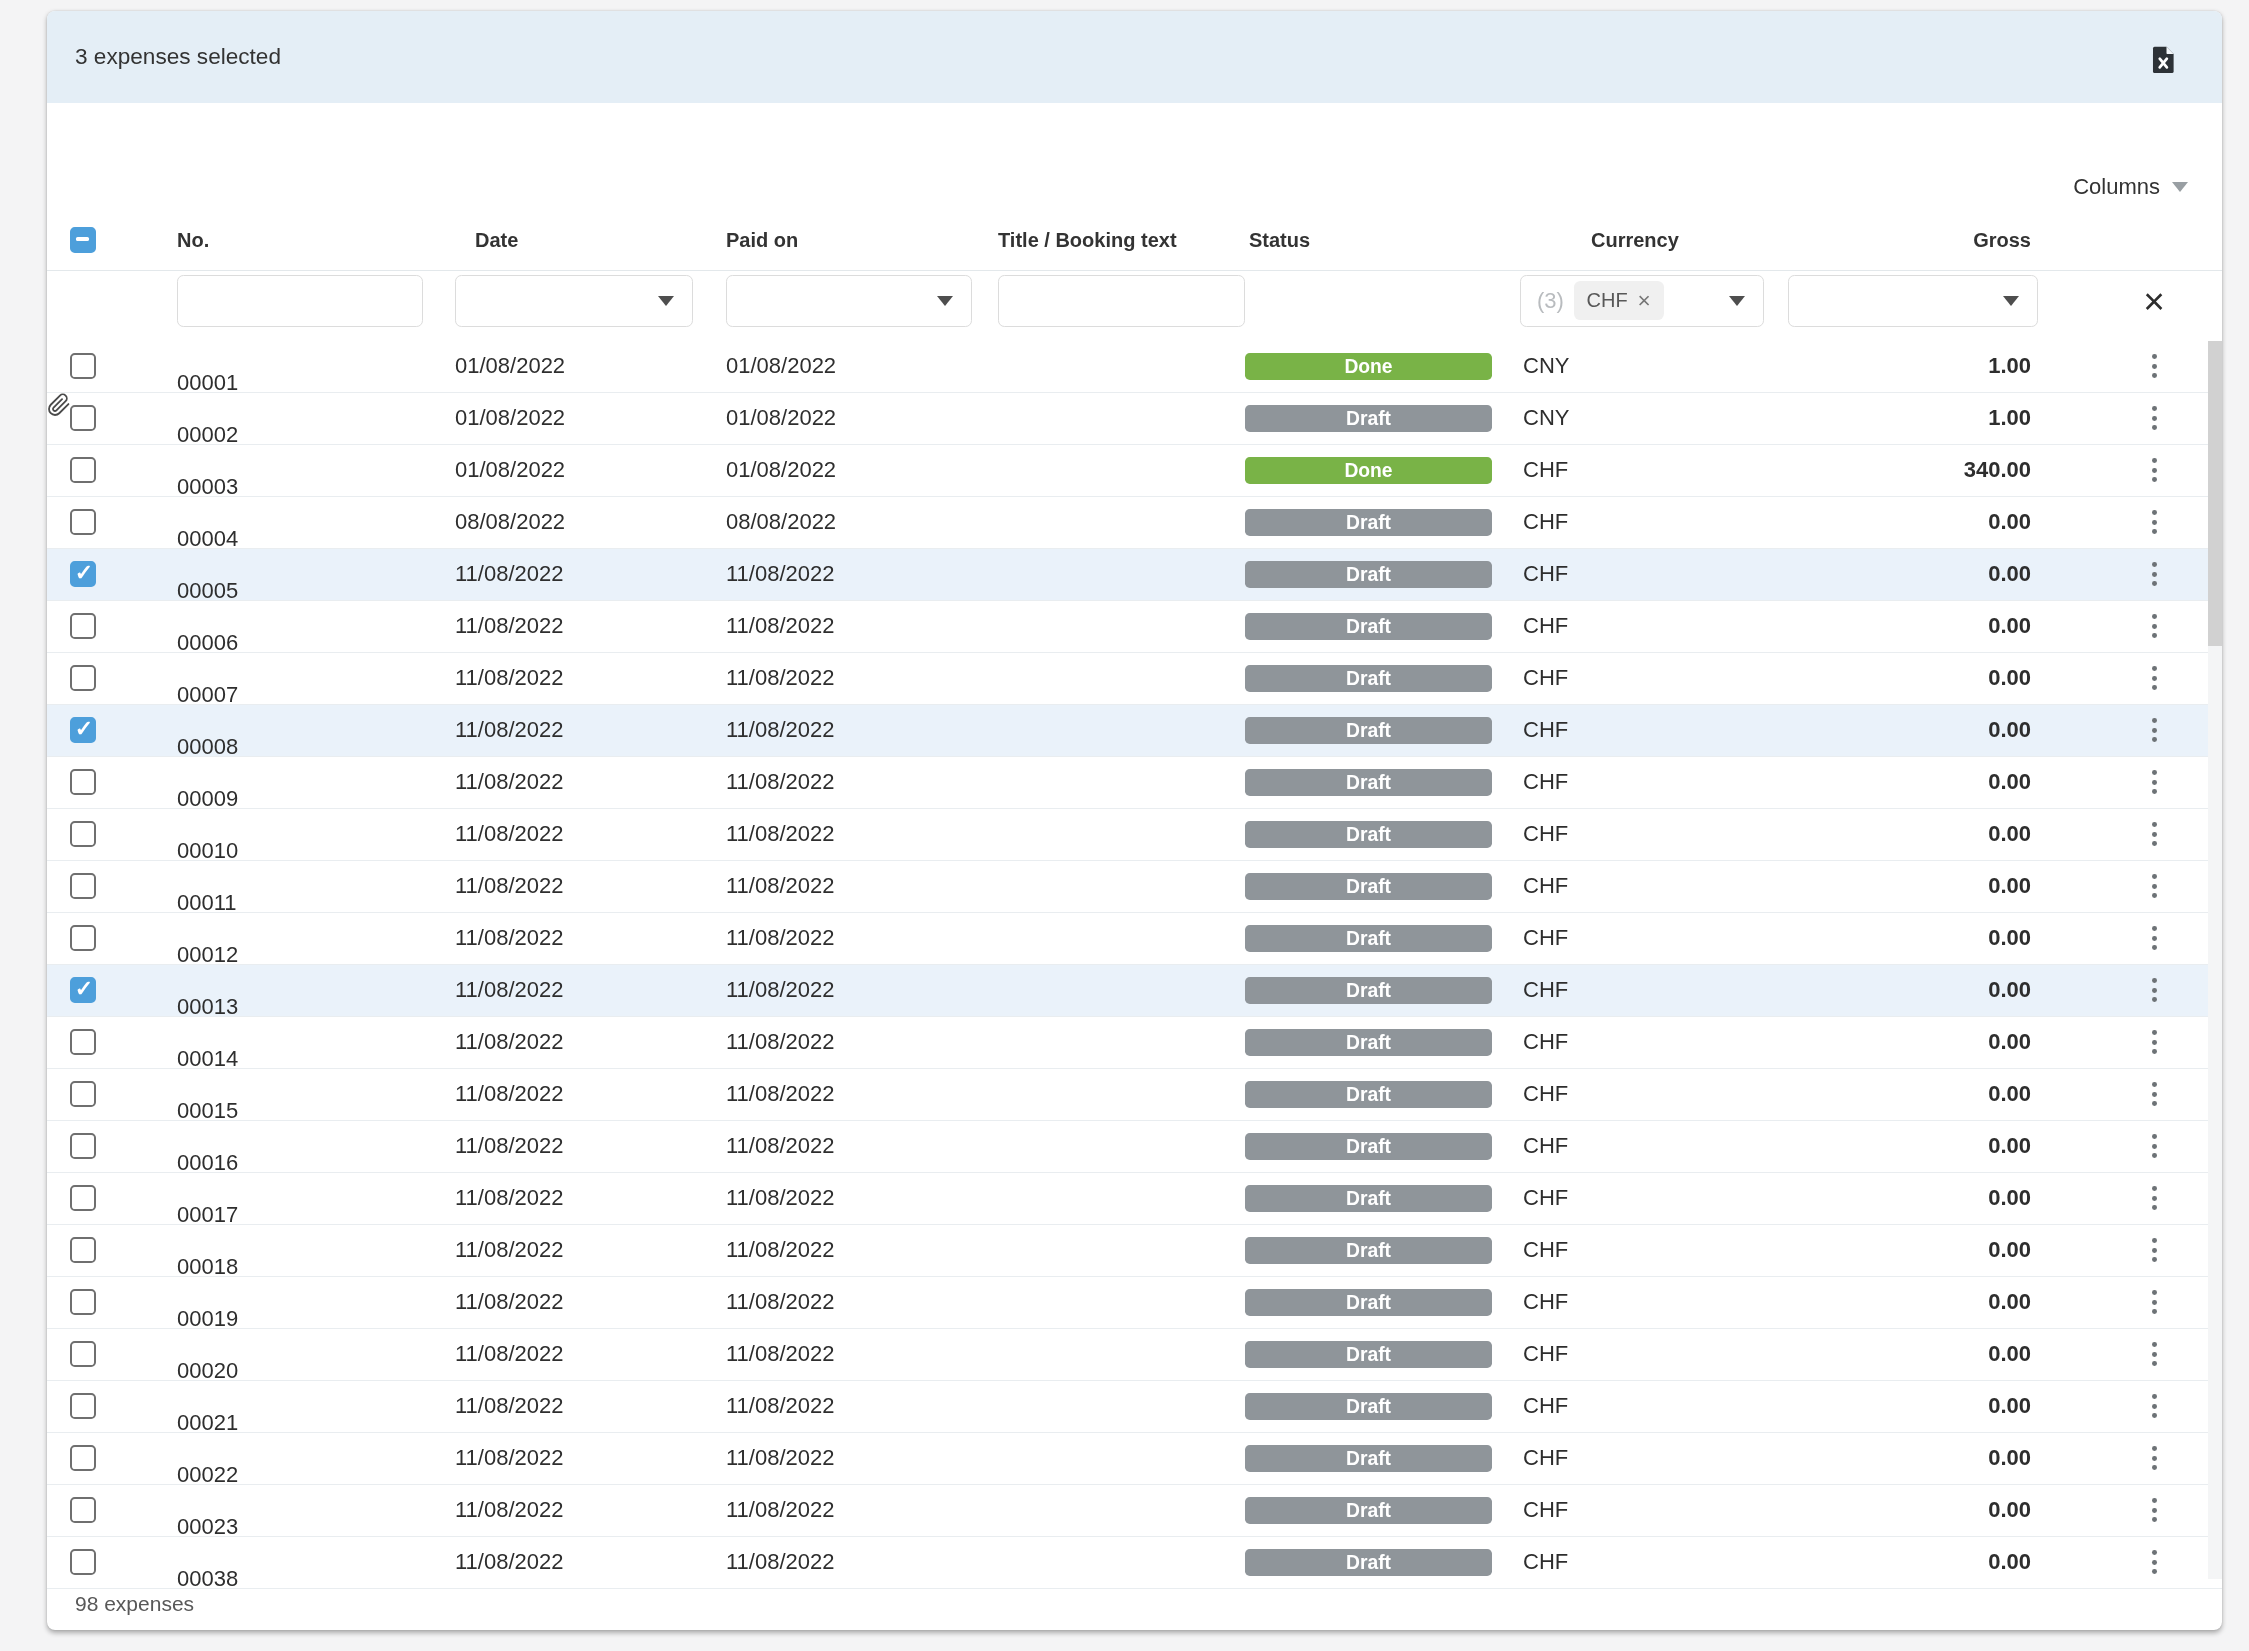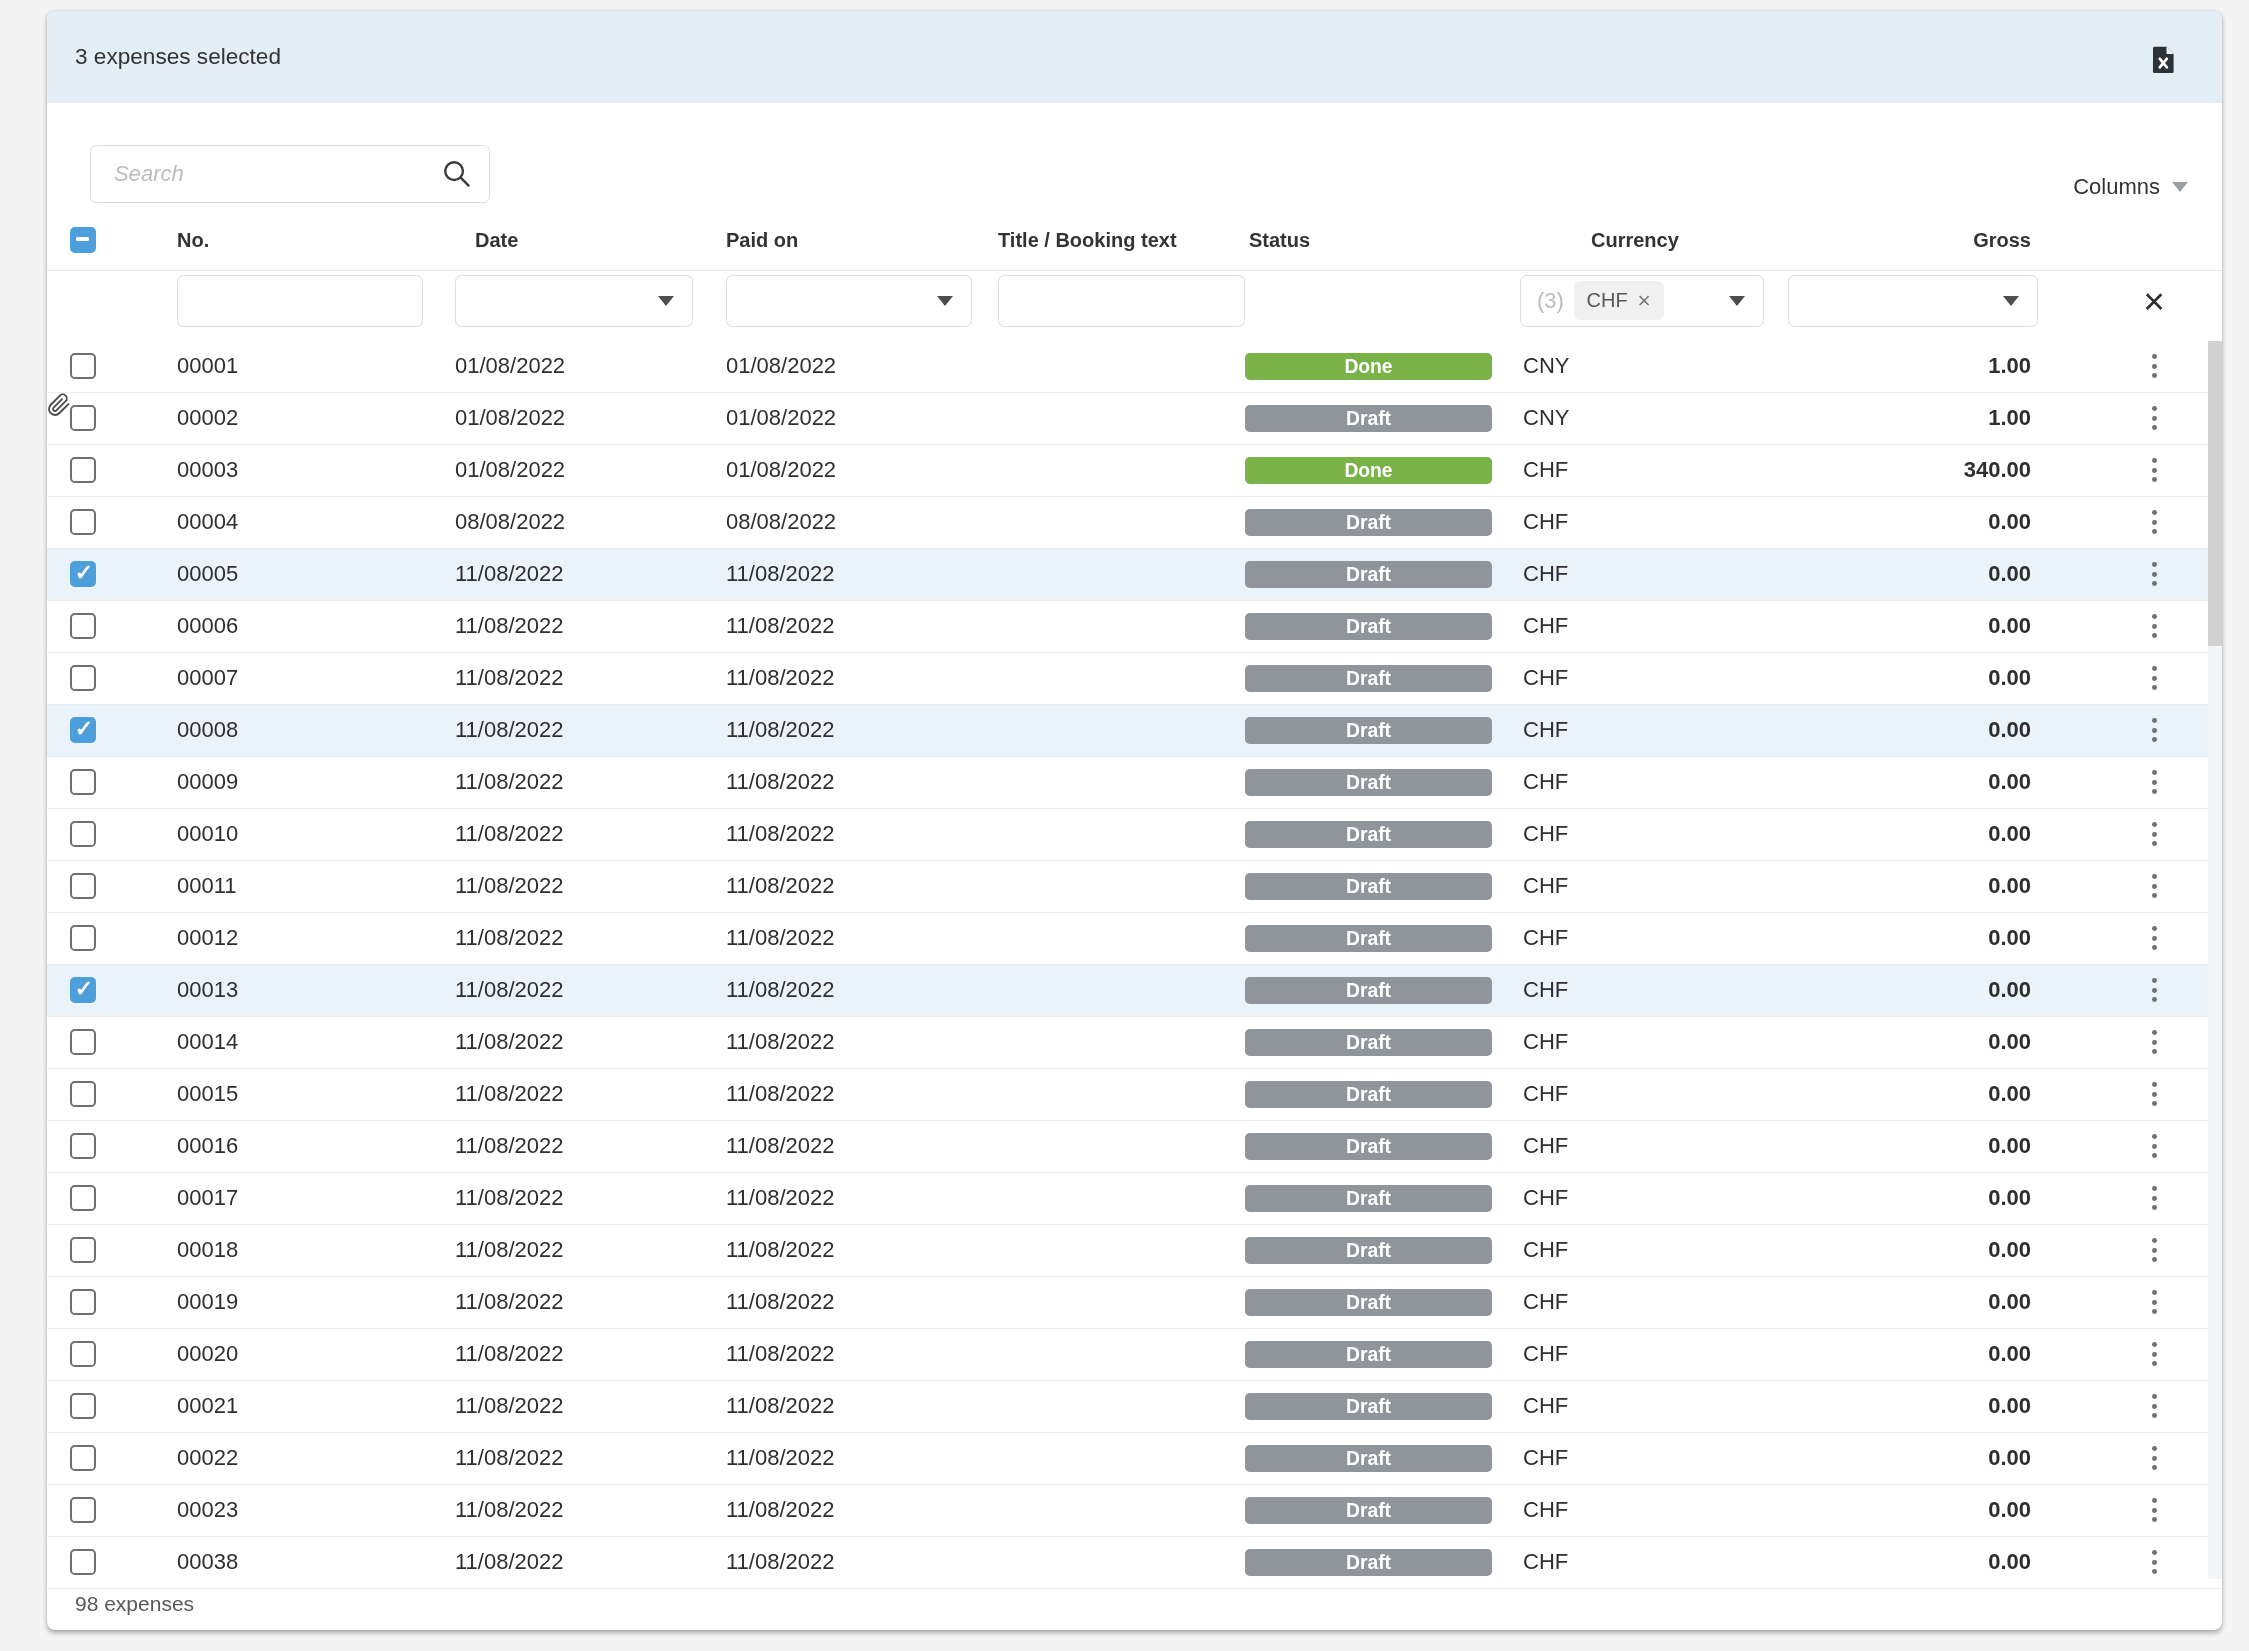--- a/index.html
+++ b/index.html
@@ -96,21 +96,21 @@
     text-align:center;font-size:37px;color:#2d2d2d;cursor:pointer;
   }
   
   .tbody{position:absolute;left:0;right:0;top:330px;}
   .trow{position:relative;height:52px;box-sizing:border-box;border-bottom:0.8px solid #e9edf0;background:#fff;}
   .trow.selected{background:var(--sel-bg,#EAF2FA);}
   .trow .cb{left:23.4px;top:12px;}
   .cell{position:absolute;top:50%;transform:translateY(-50%);font-size:22px;color:#2e2e2e;white-space:nowrap;}
   .c-attach{left:89px;top:14.5px;transform:none;width:24px;height:24px;}
   .c-attach.hidden{visibility:hidden;}
-  .c-no{left:130px;} .c-date{left:408px;} .c-paid{left:679px;} .c-title{left:951px;}
+  .c-no{left:130px;margin-top:17px;} .c-date{left:408px;} .c-paid{left:679px;} .c-title{left:951px;}
   .c-cur{left:1476px;} .c-gross{right:191px;text-align:center;font-weight:bold;}
   .badge{
     position:absolute;left:1198px;top:12px;width:247px;height:27px;border-radius:4.8px;
     color:#fff;font-size:19.3px;font-weight:700;text-align:center;line-height:27px;
   }
   .kebab{position:absolute;left:2094px;top:11.3px;width:27px;height:29px;cursor:pointer;
     display:flex;flex-direction:column;align-items:center;justify-content:center;gap:4.8px;}
   .kebab i{width:4.8px;height:4.8px;border-radius:50%;background:#6d7276;display:block;}
   
   .footer-text{
@@ -130,29 +130,20 @@
     <span class="sel-text">3 expenses selected</span>
     <span class="export-btn">
       <svg width="22.6" height="27" viewBox="0 0 28 34">
         <path d="M3 1 h15 l9 9 v22 a2 2 0 0 1 -2 2 h-22 a2 2 0 0 1 -2 -2 v-29 a2 2 0 0 1 2 -2 z" fill="#2d3237"></path>
         <path d="M18 1 l9 9 h-8 a1 1 0 0 1 -1 -1 z" fill="#f3f7fa"></path>
         <path d="M9.5 16 l9 11 M18.5 16 l-9 11" stroke="#ffffff" stroke-width="3.4" stroke-linecap="round" fill="none"></path>
       </svg>
     </span>
   </div>
 
-  <div class="search-box">
-    <input type="text" placeholder="Search" style="">
-    <span class="search-icon">
-      <svg width="29" height="29" viewBox="0 0 36 36">
-        <circle cx="15" cy="15" r="11" fill="none" stroke="#3c3c3c" stroke-width="3"></circle>
-        <line x1="23.5" y1="23.5" x2="33" y2="33" stroke="#3c3c3c" stroke-width="3" stroke-linecap="round"></line>
-      </svg>
-    </span>
-  </div>
 
   <div class="columns-btn">
     <span class="lbl">Columns</span>
     <span class="caret"></span>
   </div>
 
   <span class="cb indeterminate header-cb"></span>
   <span class="th th-no">No.</span>
   <span class="th th-date">Date</span>
   <span class="th th-paid">Paid on</span>

